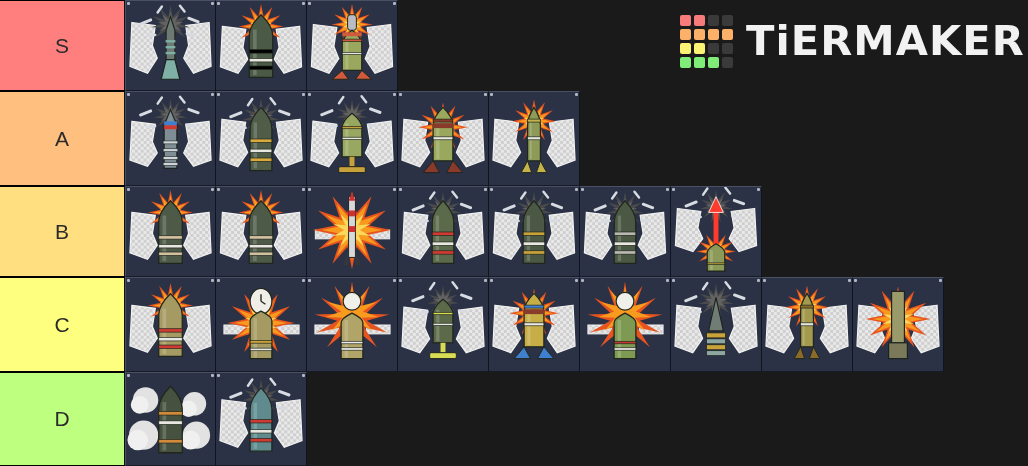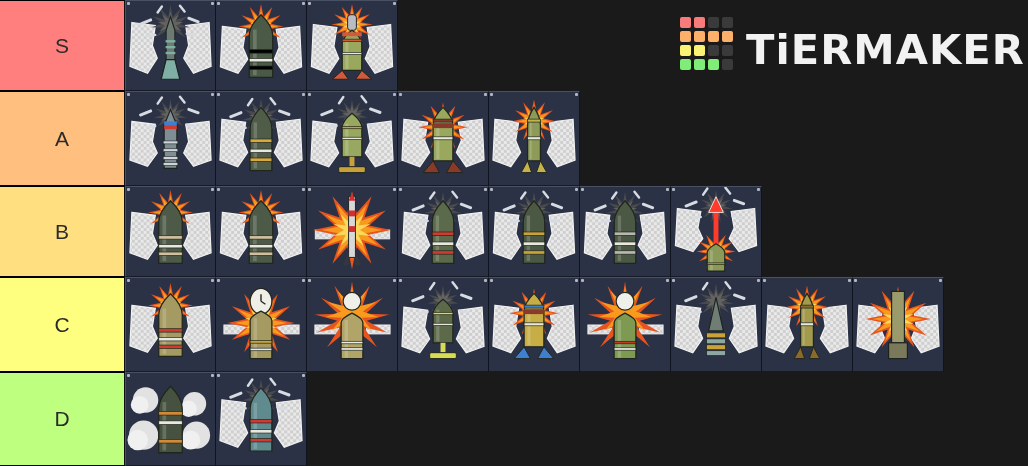--- a/index.html
+++ b/index.html
@@ -9,21 +9,21 @@
     background:#1a1a1a;
     font-family:"Liberation Sans", sans-serif;
     overflow:hidden;
     position:relative;
   }
   #app{position:relative;width:1028px;height:466px;background:#1a1a1a;}
 
   
   .logo-wrap{
     position:absolute;top:12px;right:14px;
-    display:flex;align-items:flex-end;gap:13px;
+    display:flex;align-items:center;gap:13px;
     height:58px;
   }
   .logo-grid{
     display:grid;
     grid-template-columns:repeat(4,11px);
     grid-template-rows:repeat(4,11px);
     gap:3px;
   }
   .logo-cell{width:11px;height:11px;border-radius:2px;background:#3a3a3a;}
   .logo-text{

